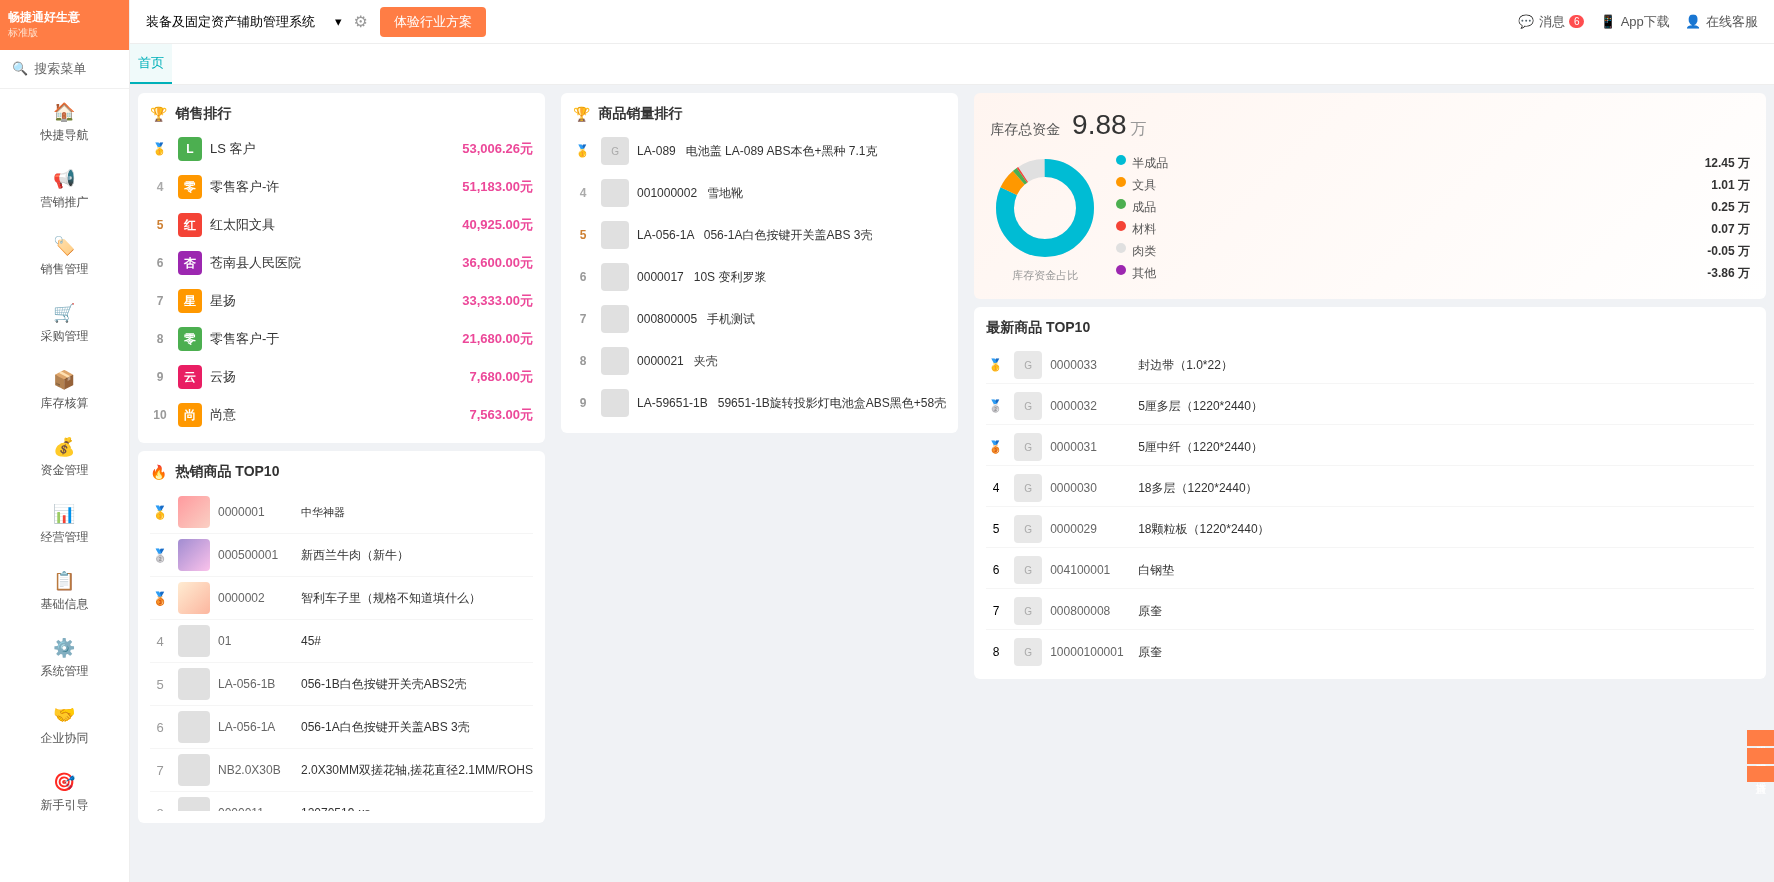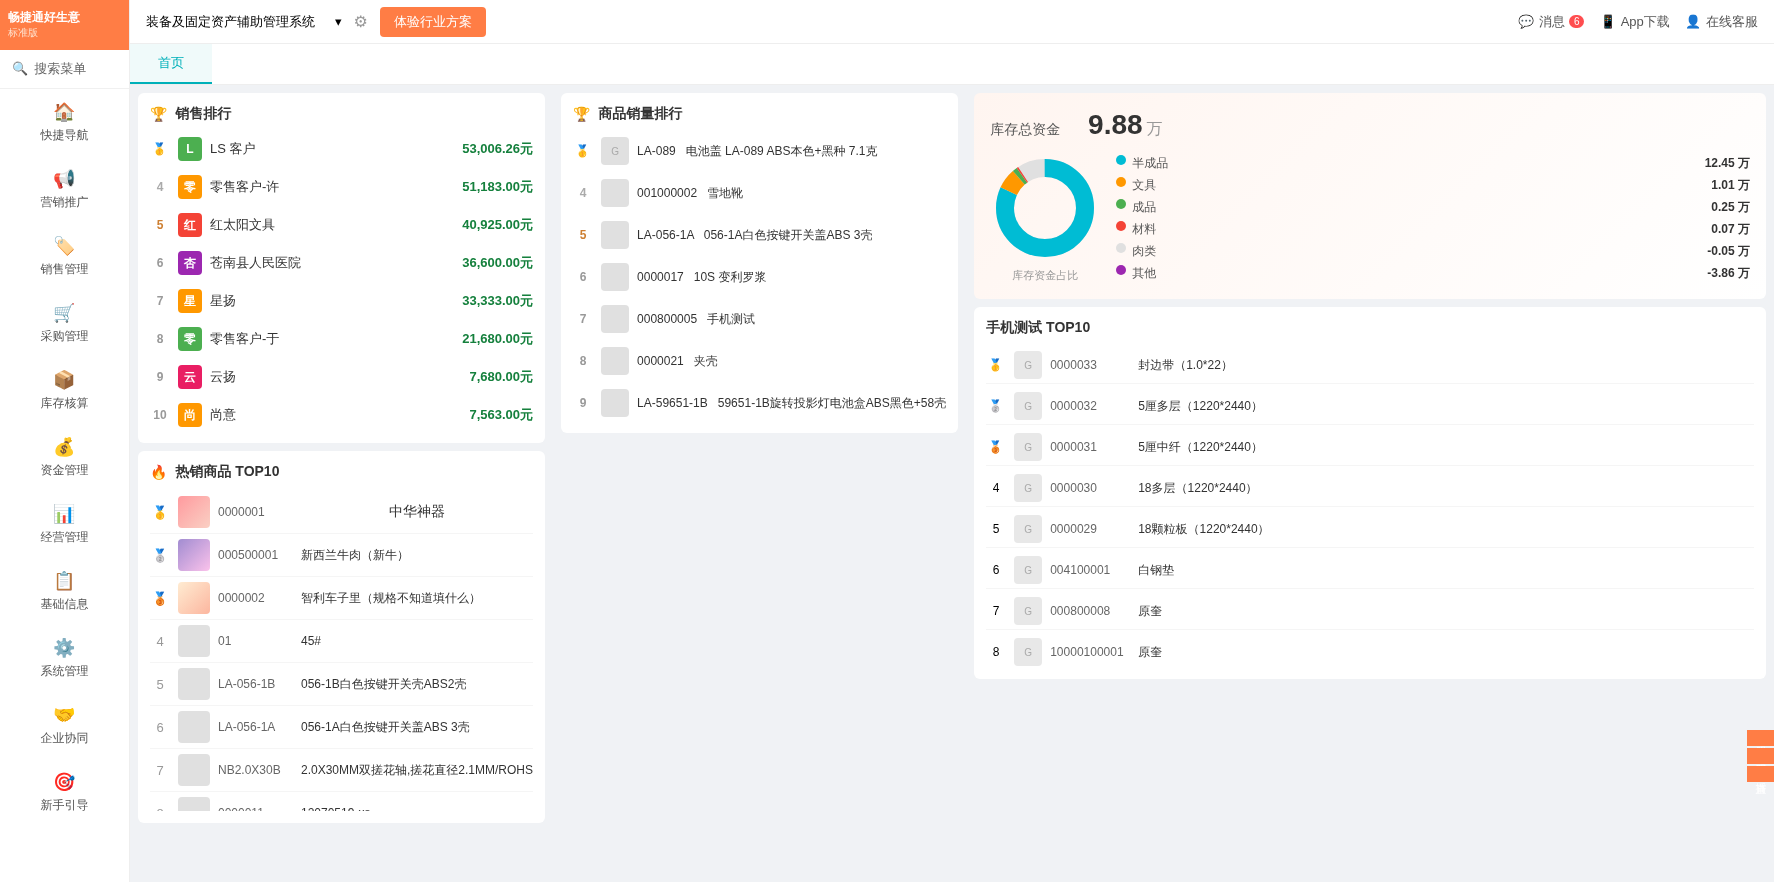--- a/index.html
+++ b/index.html
@@ -18,42 +18,42 @@
     
     .topbar { height: 44px; background: #fff; display: flex; align-items: center; padding: 0 16px; gap: 12px; border-bottom: 1px solid #eee; position: relative; }
     .topbar-dropdown { display: flex; align-items: center; gap: 20px; cursor: pointer; }
     .topbar-gear { color: #999; cursor: pointer; font-size: 16px; }
     .topbar-trial-btn { background: #ff7d45; color: #fff; border: none; padding: 6px 14px; border-radius: 4px; cursor: pointer; font-size: 13px; }
     .topbar-right { margin-left: auto; display: flex; align-items: center; gap: 16px; color: #555; font-size: 13px; }
 
     
     .main-wrapper { flex: 1; display: flex; flex-direction: column; overflow: hidden; }
     .nav-tabs { background: #fff; border-bottom: 1px solid #eee; display: flex; align-items: center; }
-    .nav-tab { padding: 10px 28px; cursor: pointer; font-size: 13px; color: #333; }
+    .nav-tab { padding: 10px 8px; cursor: pointer; font-size: 13px; color: #333; }
     .nav-tab.active { background: #f0fafa; color: #00b0b9; border-bottom: 2px solid #00b0b9; }
 
     
     .content-area { flex: 1; overflow-y: auto; display: flex; gap: 0; background: #f0f2f5; }
     .left-col { flex: 0 0 380px; background: #f0f2f5; padding: 8px; display: flex; flex-direction: column; gap: 8px; }
     .mid-col { flex: 0 0 380px; background: #f0f2f5; padding: 8px; display: flex; flex-direction: column; gap: 8px; }
     .right-col { flex: 1; background: #f0f2f5; padding: 8px; display: flex; flex-direction: column; gap: 8px; }
 
     .card { background: #fff; border-radius: 6px; padding: 12px; }
     .card-title { font-size: 14px; font-weight: bold; color: #333; margin-bottom: 10px; display: flex; align-items: center; gap: 8px; }
 
     
     .rank-list { display: flex; flex-direction: column; gap: 6px; }
     .rank-item { display: flex; align-items: center; gap: 8px; padding: 4px 0; }
     .rank-num { width: 20px; text-align: center; font-size: 12px; color: #999; font-weight: bold; }
     .rank-num.gold { color: #ffa500; }
     .rank-num.silver { color: #aaa; }
     .rank-num.bronze { color: #cd7f32; }
     .rank-avatar { width: 24px; height: 24px; border-radius: 4px; display: flex; align-items: center; justify-content: center; color: #fff; font-size: 12px; font-weight: bold; flex-shrink: 0; }
     .rank-name { flex: 1; font-size: 13px; color: #333; overflow: hidden; text-overflow: ellipsis; white-space: nowrap; }
-    .rank-value { font-size: 13px; color: #15803d; font-weight: bold; }
+    .rank-value { font-size: 13px; color: #ec4899; font-weight: bold; }
     .rank-product-name { flex: 1; font-size: 12px; color: #333; overflow: hidden; text-overflow: ellipsis; white-space: nowrap; }
 
     
     .inventory-card { background: linear-gradient(135deg, #fff5f0, #fff); border-radius: 6px; padding: 16px; }
     .inventory-chart-area { display: flex; align-items: center; gap: 16px; margin-top: 12px; }
     
     .legend-list { display: flex; flex-direction: column; gap: 5px; flex: 1; }
     .legend-item { display: flex; gap: 6px; font-size: 12px; }
     .legend-dot { width: 10px; height: 10px; border-radius: 50%; flex-shrink: 0; }
     .legend-name { flex: 1; color: #555; }
@@ -235,21 +235,21 @@
       <div class="card">
         <div class="card-title">
           <span>🔥</span>
           <span>热销商品 TOP10</span>
         </div>
         <div class="scroll-area">
           <div class="hot-product-item">
             <span style="width:20px;text-align:center;color:#ffa500;">🥇</span>
             <div class="hot-product-img colored-1"></div>
             <span style="font-size:12px;color:#666;width:75px;flex-shrink:0;">0000001</span>
-            <span style="flex:1;font-size:14px;color:#333;overflow:hidden;text-overflow:ellipsis;white-space:nowrap;text-align:center;">中华神器</span>
+            <span style="flex:1;font-size:11px;color:#333;overflow:hidden;text-overflow:ellipsis;white-space:nowrap;">中华神器</span>
           </div>
           <div class="hot-product-item">
             <span style="width:20px;text-align:center;color:#aaa;">🥈</span>
             <div class="hot-product-img colored-2"></div>
             <span style="font-size:12px;color:#666;width:75px;flex-shrink:0;">000500001</span>
             <span style="flex:1;font-size:12px;color:#333;overflow:hidden;text-overflow:ellipsis;white-space:nowrap;">新西兰牛肉（新牛）</span>
           </div>
           <div class="hot-product-item">
             <span style="width:20px;text-align:center;color:#cd7f32;">🥉</span>
             <div class="hot-product-img colored-3"></div>
@@ -335,21 +335,21 @@
           </div>
         </div>
       </div>
     </div>
 
     <div class="right-col">
 
       <div class="inventory-card">
         <div style="font-size:14px;color:#555;margin-bottom:2px;">
           <span>库存总资金</span>
-          <span style="font-size:28px;font-weight:bold;color:#333;margin-left:24px;">9.88</span>
+          <span style="font-size:28px;font-weight:normal;color:#333;margin-left:8px;">9.88</span>
           <span style="font-size:16px;color:#999;">万</span>
         </div>
         <div class="inventory-chart-area">
 
           <div style="position:relative;width:110px;height:130px;flex-shrink:0;">
             <svg width="110" height="110" viewBox="0 0 110 110">
 
               <circle cx="55" cy="55" r="40" fill="none" stroke="#e0e0e0" stroke-width="18"></circle>
 
               <circle cx="55" cy="55" r="40" fill="none" stroke="#00bcd4" stroke-width="18" stroke-dasharray="205.6 45" stroke-dashoffset="0" transform="rotate(-90 55 55)"></circle>
@@ -393,21 +393,21 @@
               <div class="legend-dot" style="background:#9c27b0;"></div>
               <span class="legend-name">其他</span>
               <span class="legend-value">-3.86 万</span>
             </div>
           </div>
         </div>
       </div>
 
       <div class="card">
         <div class="card-title">
-          <span>手机测试 TOP10</span>
+          <span>最新商品 TOP10</span>
         </div>
         <div class="top-products scroll-area">
           <div class="product-item">
             <span class="product-rank" style="color:#ffa500;">🥇</span>
             <div class="product-img">G</div>
             <span class="product-code">0000033</span>
             <span class="product-name">封边带（1.0*22）</span>
           </div>
           <div class="product-item">
             <span class="product-rank" style="color:#aaa;">🥈</span>

